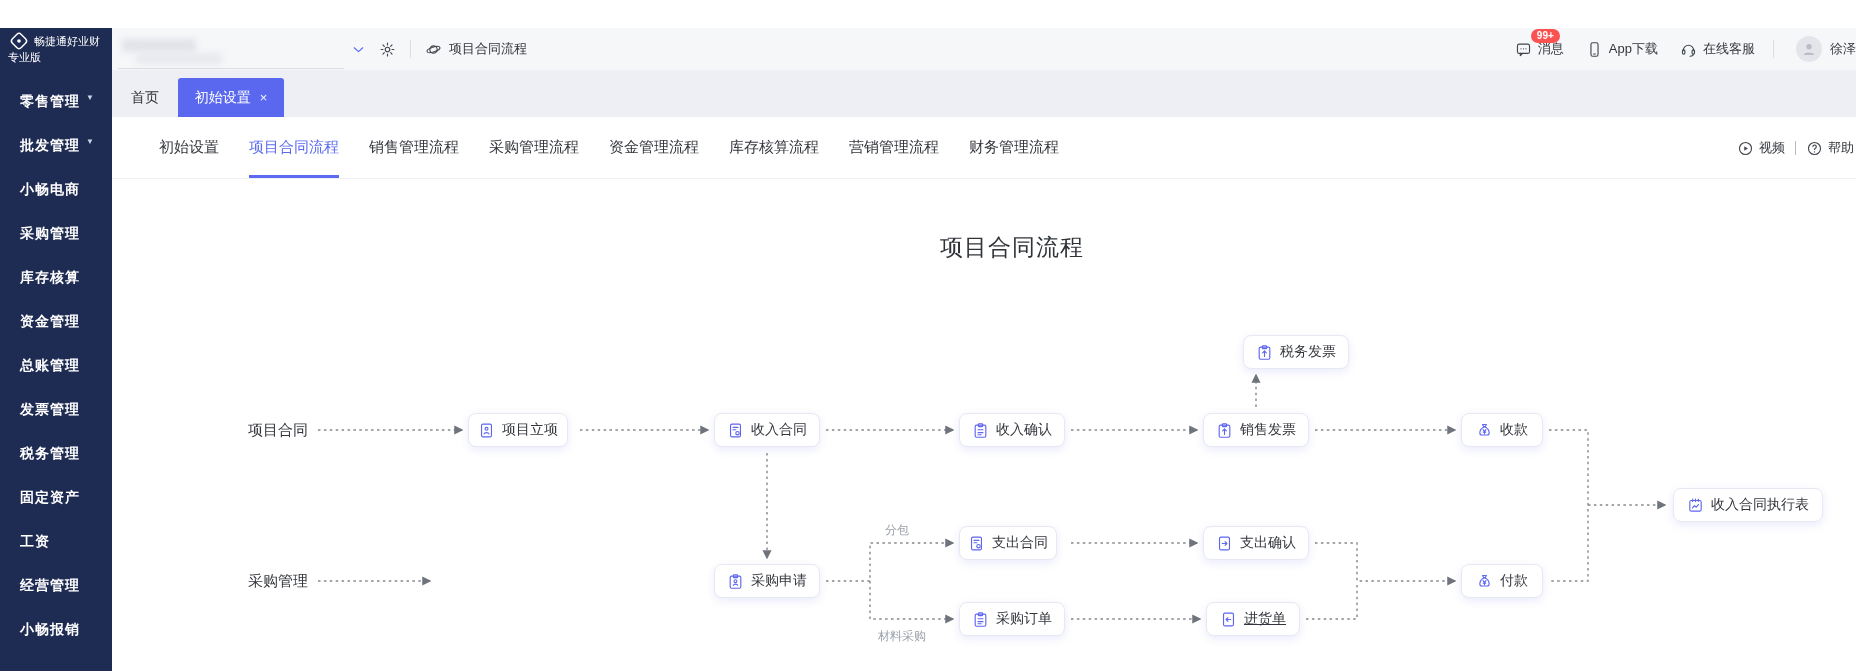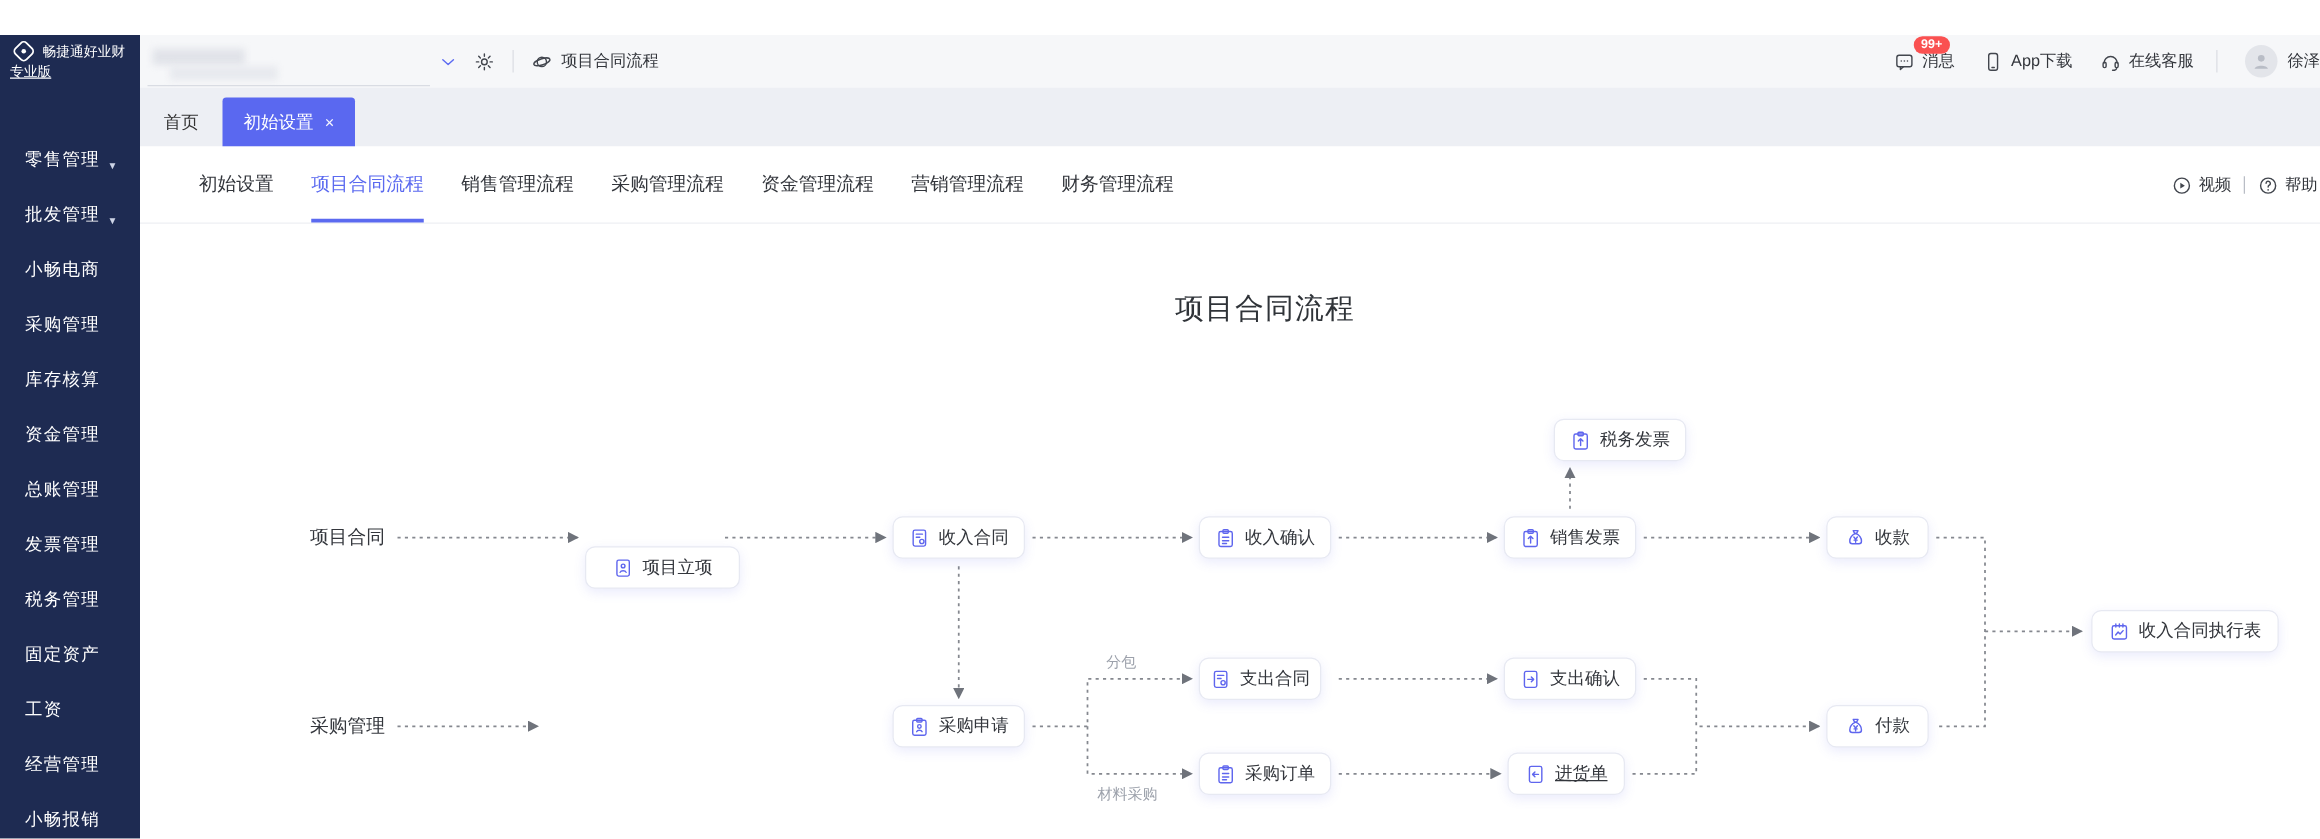--- a/index.html
+++ b/index.html
@@ -6,24 +6,24 @@
   .app{position:relative;width:1856px;height:671px;overflow:hidden;background:#fff;
        font-family:"Liberation Sans","DejaVu Sans",sans-serif;color:#333;}
   [data-interactable="true"]{cursor:pointer;}
 
   
   .rail{position:absolute;left:0;top:28px;bottom:0;width:112px;background:#1e2b52;z-index:3;}
   .brand{height:42px;position:relative;padding:2px 6px 0 8px;box-sizing:border-box;color:#fff;}
   .brand-row{display:flex;align-items:center;gap:4px;}
   .brand-row .ic svg{width:22px;height:22px;}
   .brand-name{font-size:11px;white-space:nowrap;letter-spacing:0;}
-  .brand-edition{font-size:11px;margin-top:-2px;text-decoration:underline;}
+  .brand-edition{font-size:11px;margin-top:-2px;}
   .menu{padding-top:23px;}
-  .side-item{height:44px;display:flex;align-items:flex-end;padding-left:20px;color:#fff;
-             font-size:14px;font-weight:400;letter-spacing:1px;}
+  .side-item{height:44px;display:flex;align-items:flex-start;padding-left:20px;color:#fff;
+             font-size:14px;font-weight:700;letter-spacing:1px;}
   .side-caret{margin-left:6px;font-size:8px;color:#cdd4e6;}
 
   
   .hdr{position:absolute;left:112px;right:0;top:28px;height:42px;background:#f6f7f9;
        display:flex;align-items:center;z-index:2;}
   .ws{position:relative;width:232px;height:100%;flex:none;}
   .ws-line{position:absolute;left:6px;width:226px;bottom:1px;height:1px;background:#d9dce3;}
   .blur1{position:absolute;left:10px;top:11px;width:74px;height:13px;background:#e1e3e9;filter:blur(3px);}
   .blur2{position:absolute;left:24px;top:25px;width:86px;height:11px;background:#e7e9ee;filter:blur(3px);}
   .ic{display:inline-flex;align-items:center;justify-content:center;}
@@ -227,20 +227,21 @@
     </div>
 
   <div class="content" data-interactable="false">
     <div class="ftabs" data-interactable="false">
       <div id="flowTabs" style="display:flex;gap:30px;" data-interactable="false">
           <div class="ftab" data-interactable="true">初始设置</div>
           <div class="ftab active" data-interactable="true">项目合同流程</div>
           <div class="ftab" data-interactable="true">销售管理流程</div>
           <div class="ftab" data-interactable="true">采购管理流程</div>
           <div class="ftab" data-interactable="true">资金管理流程</div>
+          <div class="ftab" data-interactable="true">库存核算流程</div>
           <div class="ftab" data-interactable="true">营销管理流程</div>
           <div class="ftab" data-interactable="true">财务管理流程</div>
         </div>
       <div class="ftab-actions" id="flowActions" data-interactable="false">
           <span class="act" data-interactable="true">
             <span class="ic" data-interactable="false">
               <svg viewBox="0 0 24 24" fill="none" stroke="currentColor" stroke-width="1.6" stroke-linecap="round" stroke-linejoin="round">
                 <circle cx="12" cy="12" r="8.5"></circle>
                 <path d="M10.2 8.8l5.2 3.2-5.2 3.2z" fill="currentColor" stroke="none"></path>
               </svg>
@@ -282,21 +283,21 @@
           <path d="M959 502 L 1088 502" fill="none" stroke="#85888f" stroke-width="1.4" stroke-dasharray="2.5 3.4" marker-end="url(#arr)"></path>
           <path d="M1203 426 L 1245 426 L 1245 464 L 1343 464" fill="none" stroke="#85888f" stroke-width="1.4" stroke-dasharray="2.5 3.4" marker-end="url(#arr)"></path>
           <path d="M1194 502 L 1245 502 L 1245 465" fill="none" stroke="#85888f" stroke-width="1.4" stroke-dasharray="2.5 3.4"></path>
           <path d="M1437 313 L 1476 313 L 1476 464 L 1437 464" fill="none" stroke="#85888f" stroke-width="1.4" stroke-dasharray="2.5 3.4"></path>
           <path d="M1476 388 L 1553 388" fill="none" stroke="#85888f" stroke-width="1.4" stroke-dasharray="2.5 3.4" marker-end="url(#arr)"></path>
         </svg>
         <div class="lane-label" data-interactable="false" style="left: 166px; top: 313px;">项目合同</div>
         <div class="lane-label" data-interactable="false" style="left: 166px; top: 464px;">采购管理</div>
         <div class="branch-label" data-interactable="false" style="left: 785px; top: 413px;">分包</div>
         <div class="branch-label" data-interactable="false" style="left: 790px; top: 519px;">材料采购</div>
-        <div class="node" data-interactable="true" style="width: 124px; left: 356px; top: 296px; margin-top: 24px;">
+        <div class="node" data-interactable="true" style="width: 100px; left: 356px; top: 296px;">
           <span class="ic" data-interactable="false">
             <svg viewBox="0 0 24 24" fill="none" stroke="currentColor" stroke-width="1.6" stroke-linecap="round" stroke-linejoin="round">
               <rect x="5" y="3" width="14" height="18" rx="2"></rect>
               <circle cx="12" cy="9.6" r="2.1"></circle>
               <path d="M8.6 16.8c.9-2.4 5.9-2.4 6.8 0"></path>
             </svg>
           </span>
           <span data-interactable="false">项目立项</span>
         </div>
         <div class="node" data-interactable="true" style="width: 106px; left: 602px; top: 296px;">

